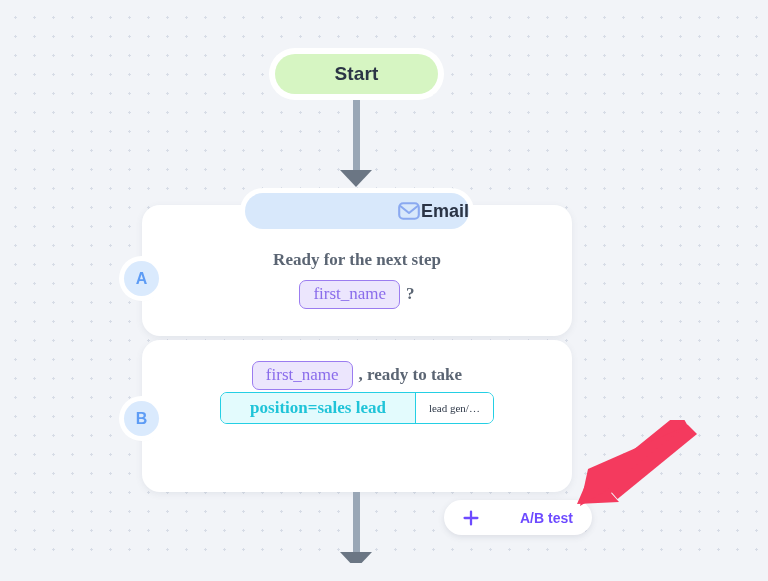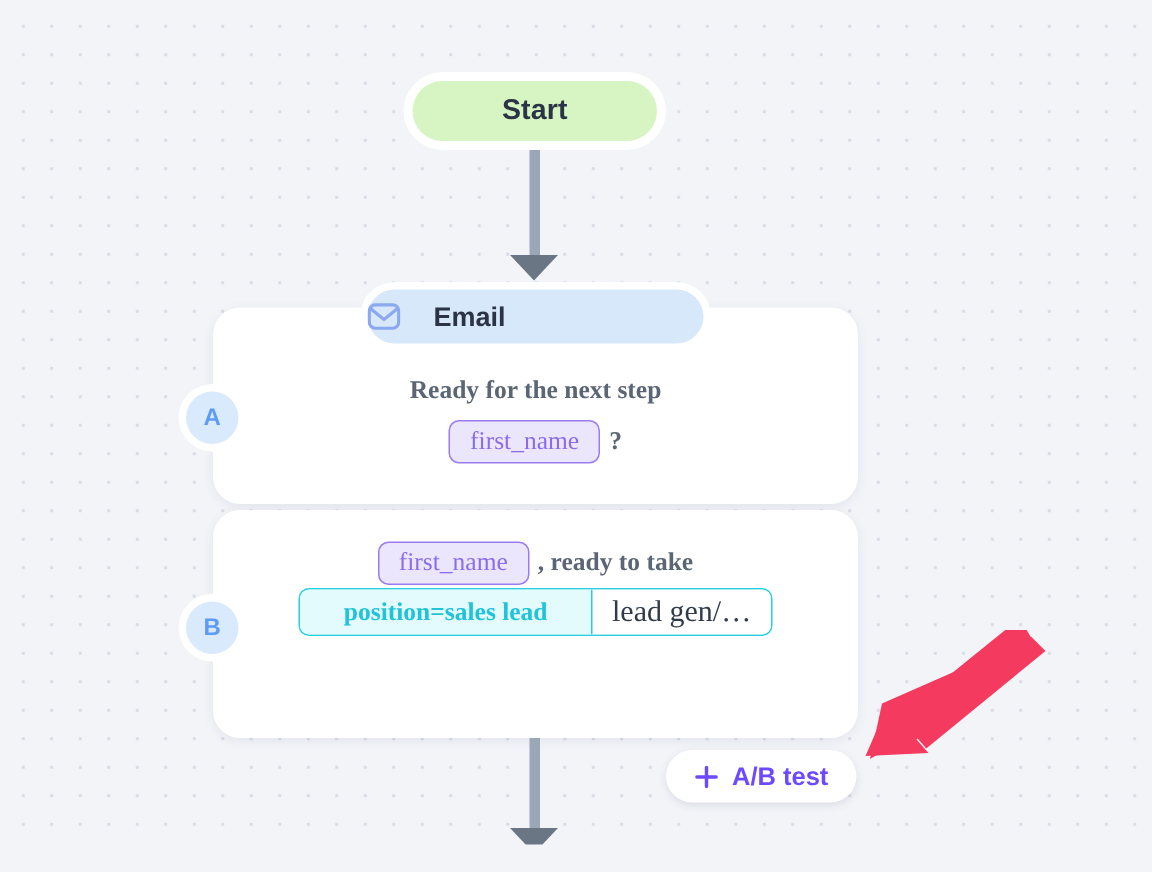--- a/index.html
+++ b/index.html
@@ -77,22 +77,22 @@
   #email-header {
     position: absolute;
     left: 245px;
     top: 193px;
     width: 224px;
     height: 36px;
     border-radius: 999px;
     background: #d8e8fb;
     display: flex;
     align-items: center;
-    justify-content: flex-start;
-    gap: 22px;
+    justify-content: flex-end;
+    gap: 1px;
     box-shadow: 0 0 0 5px #ffffff;
     box-sizing: border-box;
     z-index: 6;
   }
   #email-header .hdr-text {
     font-size: 18px;
     font-weight: bold;
     color: #2b3445;
   }
   .envelope-icon { display:block; }
@@ -170,21 +170,21 @@
     color: #1fc4d8;
     font-size: 17px;
     font-weight: bold;
   }
   .cond-right {
     display: flex;
     align-items: center;
     padding: 0 13px;
     background: #ffffff;
     color: #303a49;
-    font-size: 20px;
+    font-size: 11px;
     font-weight: normal;
     border-left: 1.8px solid #24cfe4;
   }
 
   
   .variant-badge {
     position: absolute;
     width: 35px;
     height: 35px;
     border-radius: 50%;
@@ -211,24 +211,25 @@
     background: #ffffff;
     border-radius: 999px;
     display: flex;
     align-items: center;
     gap: 9px;
     box-shadow: 0 2px 6px rgba(70,80,100,0.13);
     cursor: pointer;
     z-index: 9;
   }
   #ab-test-button .btn-label {
-    font-size: 17px;
+    font-size: 14px;
     font-weight: bold;
     color: #6d4aff;
     white-space: nowrap;
+    margin-left: 32px;
   }
   .plus-icon { display: block; }
 
   
   #annotation-arrow {
     position: absolute;
     left: 570px;
     top: 420px;
     width: 160px;
     height: 110px;

